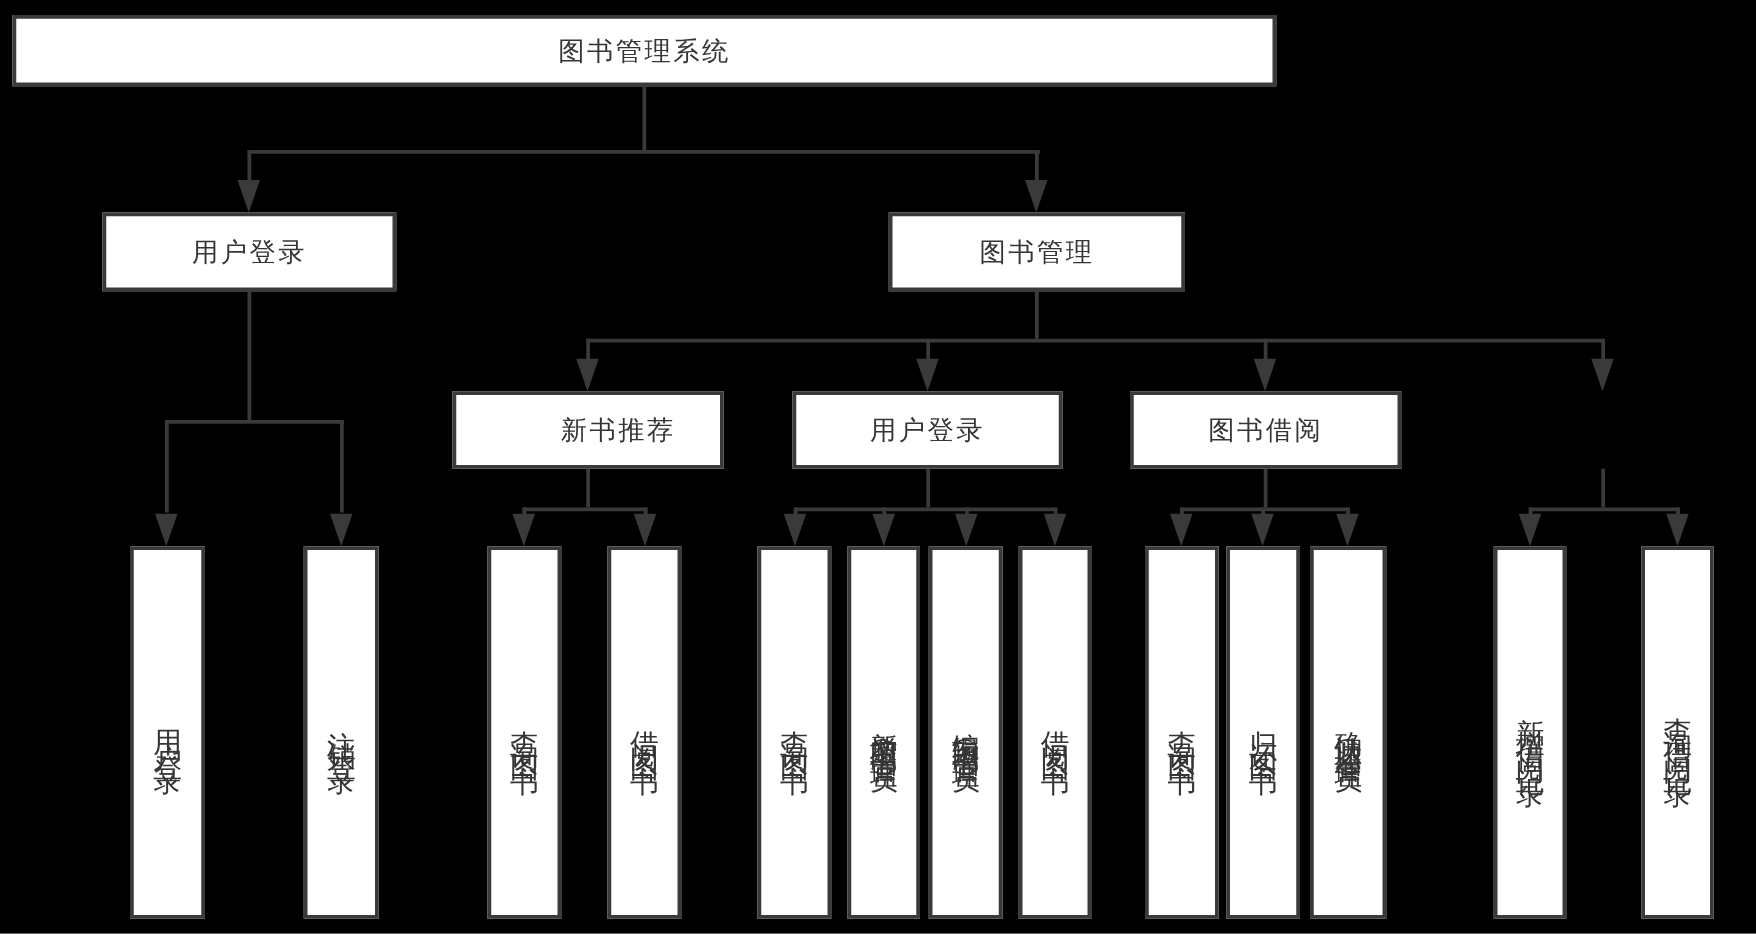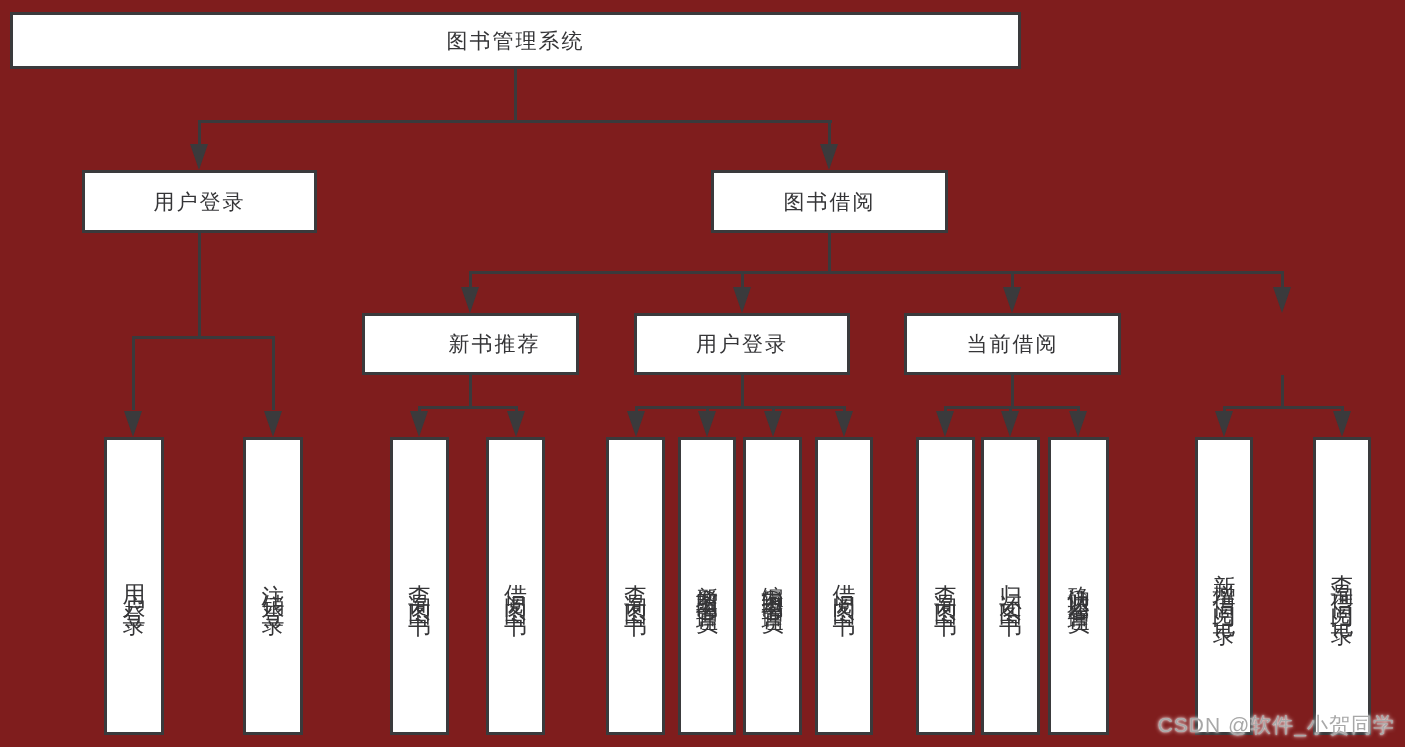--- a/index.html
+++ b/index.html
@@ -1,17 +1,17 @@
 <!DOCTYPE html>
 <html><head>
 <meta charset="utf-8">
 <style>
   html,body{margin:0;padding:0;background:#fff;}
   .canvas{
-    position:relative;width:1405px;height:747px;background:#7f1d1d;
+    position:relative;width:1405px;height:747px;background:#000000;
     font-family:"Liberation Sans","DejaVu Sans",sans-serif;overflow:hidden;
   }
   .hbox{
     position:absolute;border:3px solid #3a3a3c;background:#fff;
     display:flex;align-items:center;justify-content:center;
     font-size:21px;color:#353537;letter-spacing:2px;box-sizing:border-box;
   }
   .vbox{
     position:absolute;border:3px solid #3a3a3c;background:#fff;
     display:flex;align-items:center;justify-content:center;box-sizing:border-box;
@@ -48,21 +48,21 @@
   <div class="hline" style="left:198px;top:120px;width:634px;"></div>
   <div class="vline" style="left:198px;top:120px;height:28px;"></div>
   <div class="arrow" style="left:190px;top:144px;"></div>
   <div class="vline" style="left:828px;top:120px;height:28px;"></div>
   <div class="arrow" style="left:820px;top:144px;"></div>
 
   <div class="hbox" style="left:82px;top:170px;width:235px;height:63px;">
     <span>用户登录</span>
   </div>
   <div class="hbox" style="left:711px;top:170px;width:237px;height:63px;">
-    <span>图书借阅</span>
+    <span>图书管理</span>
   </div>
 
   <div class="vline" style="left:198px;top:233px;height:103px;"></div>
   <div class="hline" style="left:132px;top:336px;width:143px;"></div>
   <div class="vline" style="left:132px;top:336px;height:74px;"></div>
   <div class="arrow" style="left:124px;top:411px;"></div>
   <div class="vline" style="left:272px;top:336px;height:74px;"></div>
   <div class="arrow" style="left:264px;top:411px;"></div>
 
   <div class="vline" style="left:828px;top:233px;height:38px;"></div>
@@ -76,21 +76,21 @@
   <div class="vline" style="left:1281px;top:271px;height:18px;"></div>
   <div class="arrow" style="left:1273px;top:287px;"></div>
 
   <div class="hbox" style="left:362px;top:313px;width:217px;height:62px;padding-left:48px;">
     <span>新书推荐</span>
   </div>
   <div class="hbox" style="left:634px;top:313px;width:216px;height:62px;">
     <span>用户登录</span>
   </div>
   <div class="hbox" style="left:904px;top:313px;width:217px;height:62px;">
-    <span>当前借阅</span>
+    <span>图书借阅</span>
   </div>
 
   <div class="vline" style="left:469px;top:375px;height:31px;"></div>
   <div class="hline" style="left:418px;top:406px;width:100px;"></div>
   <div class="vline" style="left:418px;top:406px;height:8px;"></div>
   <div class="arrow" style="left:410px;top:411px;"></div>
   <div class="vline" style="left:515px;top:406px;height:8px;"></div>
   <div class="arrow" style="left:507px;top:411px;"></div>
 
   <div class="vline" style="left:741px;top:375px;height:31px;"></div>
@@ -157,15 +157,14 @@
     <span class="vtext vtext-long">确认归还（管理员）</span>
   </div>
 
   <div class="vbox" style="left:1195px;top:437px;width:58px;height:298px;">
     <span class="vtext">新增借阅记录</span>
   </div>
   <div class="vbox" style="left:1313px;top:437px;width:58px;height:298px;">
     <span class="vtext">查询借阅记录</span>
   </div>
 
-  <div class="watermark">CSDN @软件_小贺同学</div>
 
 </div>
 
 </body></html>

